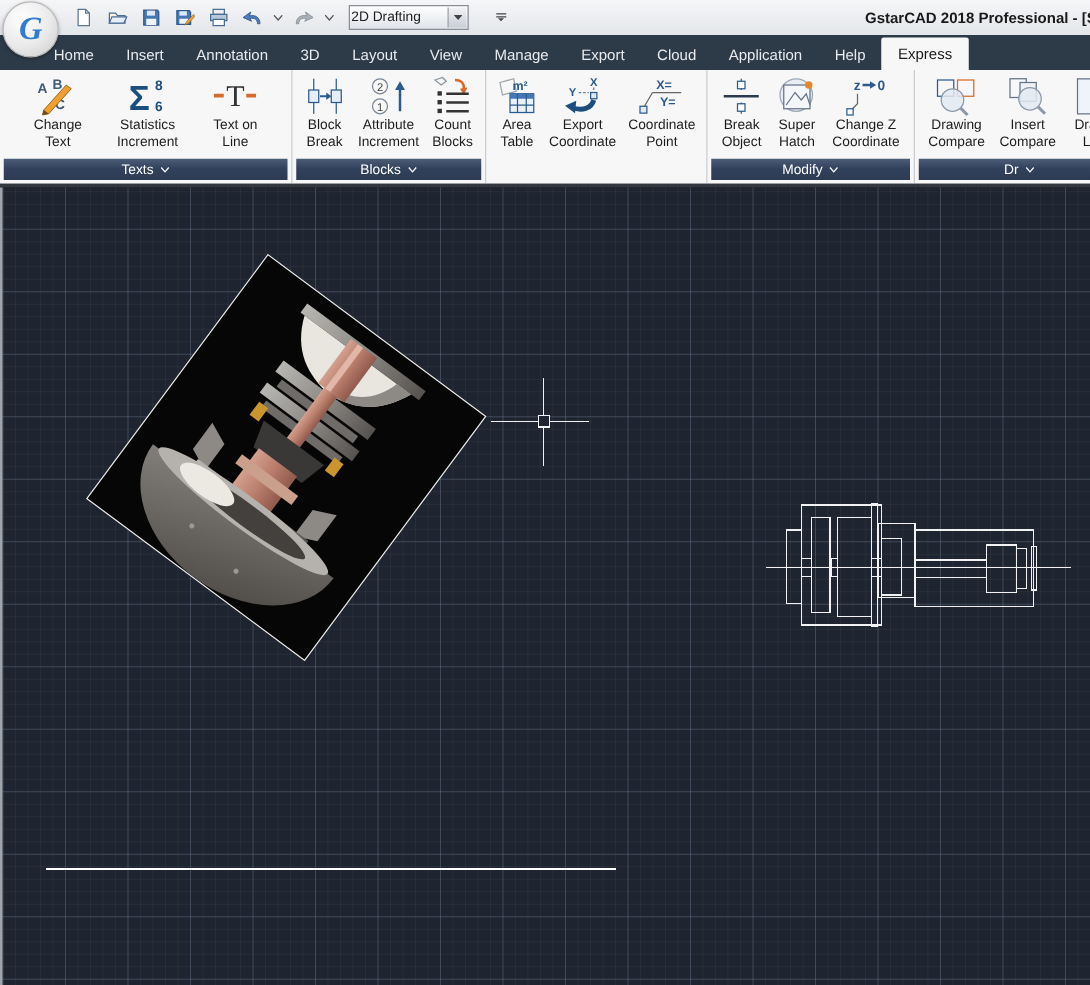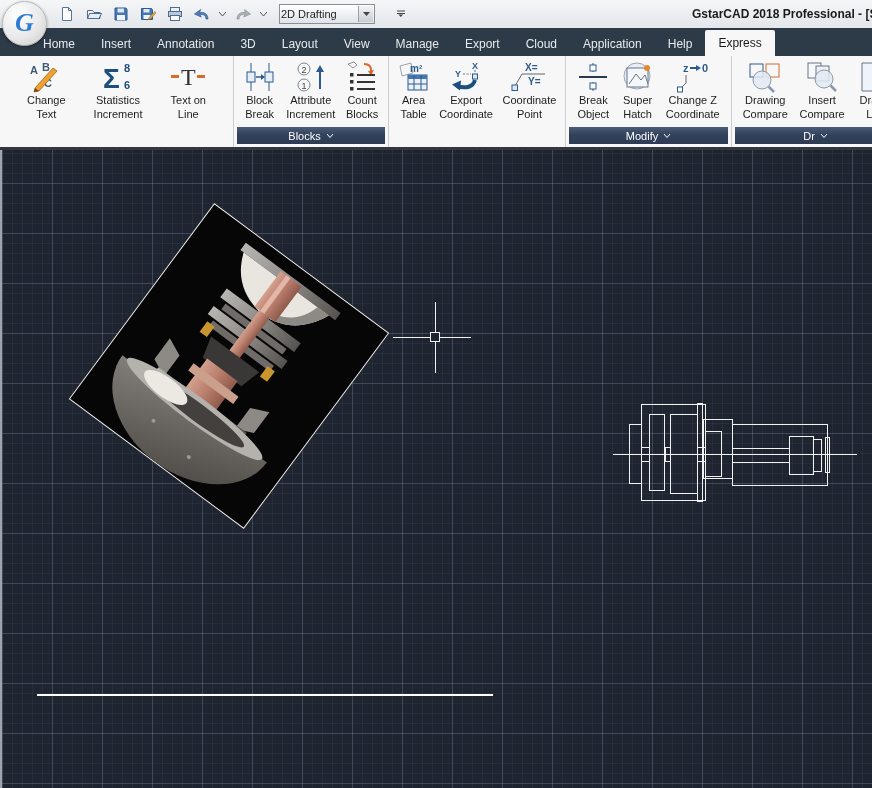--- a/index.html
+++ b/index.html
@@ -191,20 +191,26 @@
         </div>
         <div class="rbtn">
           <svg width="34" height="32" viewBox="0 0 34 32">
             <rect x="0" y="14" width="8" height="3" fill="#d86a2a"></rect>
             <rect x="26" y="14" width="8" height="3" fill="#d86a2a"></rect>
             <text x="10" y="24" font-size="24" fill="#333" font-family="Liberation Serif, serif">T</text>
           </svg>
           <div class="lbl">Text on</div>
           <div class="lbl">Line</div>
         </div>
+      </div>
+      <div class="gbar">
+        <span>Texts</span>
+        <svg width="8" height="6" viewBox="0 0 8 6">
+          <path d="M1,1 L4,4.5 L7,1" fill="none" stroke="#fff"></path>
+          </svg>
       </div>
     </div>
 
     <div class="rgroup" style="width:155px">
       <div class="rbuttons">
         <div class="rbtn">
           <svg width="32" height="32" viewBox="0 0 32 32">
             <path d="M7,2 V30 M25,2 V30" stroke="#2b5b8e"></path>
             <rect x="3" y="11" width="8" height="10" fill="#e5edf6" stroke="#2b5b8e"></rect>
             <rect x="21" y="11" width="8" height="10" fill="#e5edf6" stroke="#2b5b8e"></rect>

